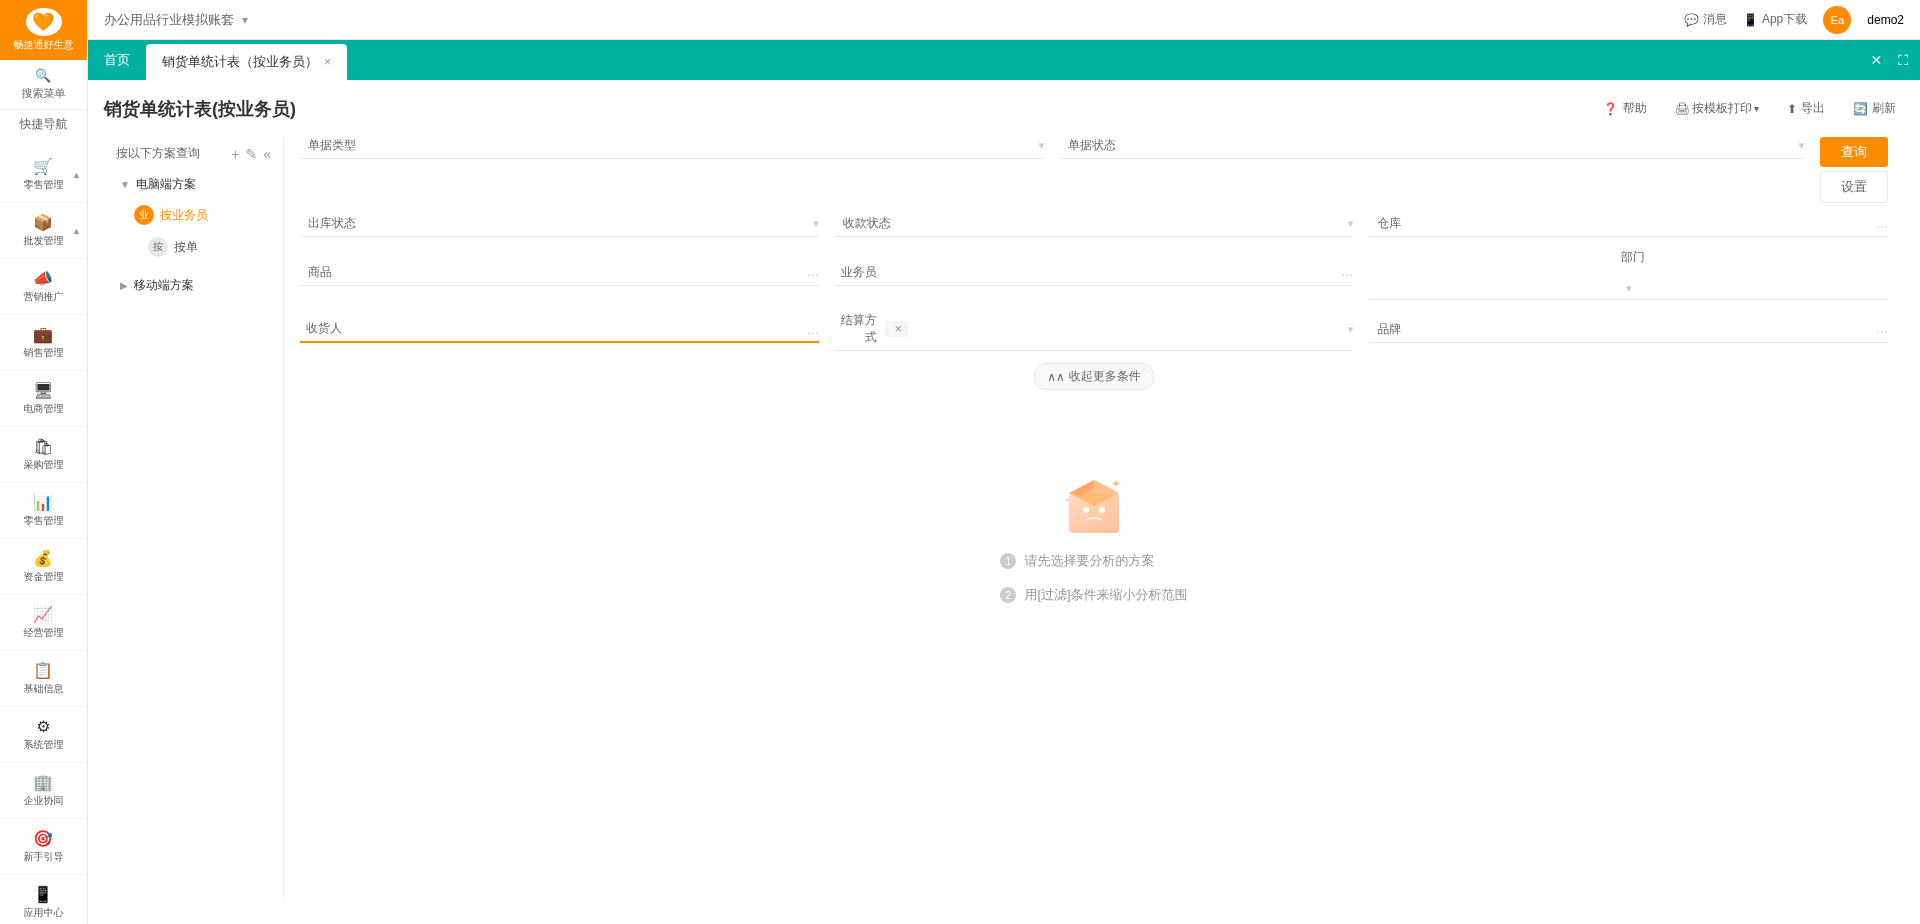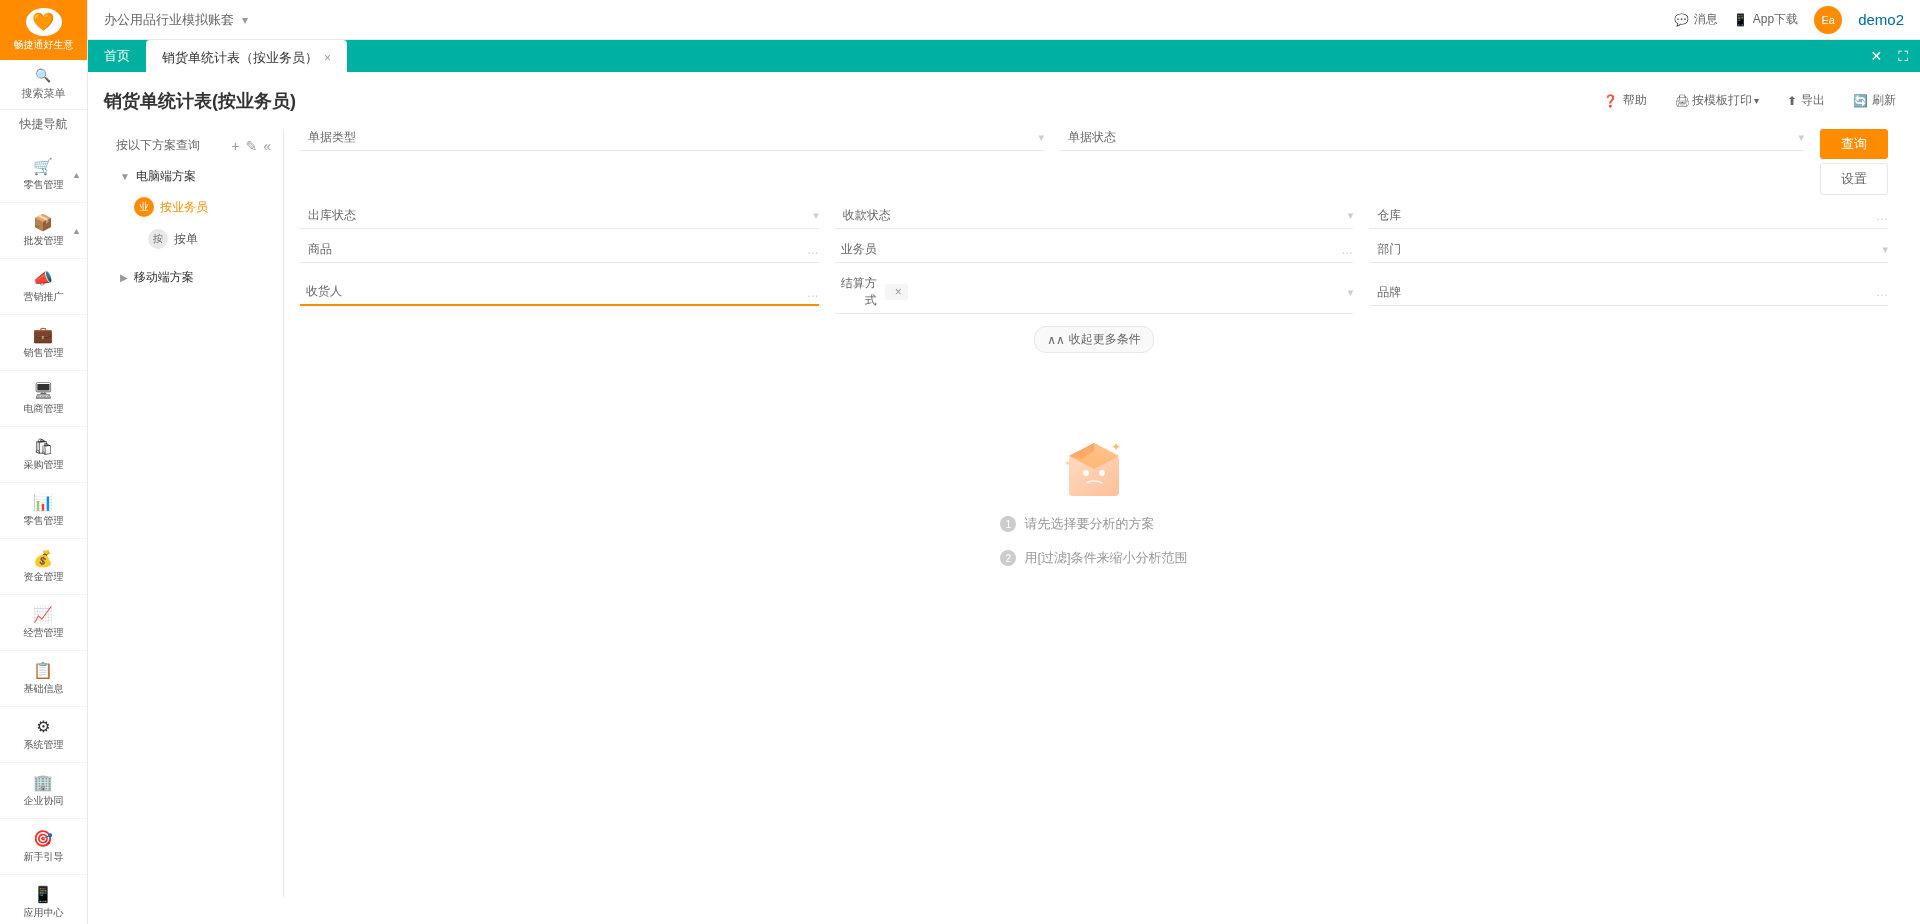--- a/index.html
+++ b/index.html
@@ -26,21 +26,21 @@
     
     .topbar { height: 40px; background: #fff; border-bottom: 1px solid #e8e8e8; display: flex; align-items: center; padding: 0 16px; gap: 16px; justify-content: space-between; }
     .topbar-left { display: flex; align-items: center; gap: 8px; }
     .topbar-breadcrumb { font-size: 13px; color: #666; }
     .topbar-dropdown { font-size: 12px; color: #999; cursor: pointer; }
     .topbar-right { display: flex; align-items: center; gap: 16px; }
     .topbar-right-item { display: flex; align-items: center; gap: 4px; font-size: 12px; color: #666; cursor: pointer; }
     .topbar-avatar { width: 28px; height: 28px; border-radius: 50%; background: #ff8c00; display: flex; align-items: center; justify-content: center; color: #fff; font-size: 11px; overflow: hidden; }
 
     
-    .tabs { height: 32px; background: #00b0a0; display: flex; align-items: center; padding: 0 0; }
+    .tabs { height: 40px; background: #00b0a0; display: flex; align-items: center; padding: 0 0; }
     .tab { height: 40px; display: flex; align-items: center; padding: 0 16px; font-size: 13px; color: #fff; cursor: pointer; white-space: nowrap; }
     .tab.active { background: #fff; color: #333; border-radius: 4px 4px 0 0; margin-top: 4px; height: 36px; }
     .tab-close { margin-left: 6px; font-size: 12px; color: #999; cursor: pointer; }
     .tabs-right { margin-left: auto; display: flex; align-items: center; padding-right: 8px; gap: 8px; }
     .tab-action-btn { color: #fff; cursor: pointer; font-size: 14px; background: none; border: none; padding: 4px; }
 
     
     .content { flex: 1; overflow: auto; background: #f5f5f5; }
     .content-inner { background: #fff; margin: 0; padding: 16px; height: 100%; }
 
@@ -183,21 +183,21 @@
         <span>💬</span>
         <span>消息</span>
       </div>
       <div class="topbar-right-item">
         <span>📱</span>
         <span>App下载</span>
       </div>
       <div class="topbar-avatar">
         <span>Ea</span>
       </div>
-      <span style="font-size:15px;color:#0369a1;">demo2</span>
+      <span style="font-size:12px;color:#000000;">demo2</span>
     </div>
   </div>
 
   <div class="tabs">
     <div class="tab">
       <span>首页</span>
     </div>
     <div class="tab active">
       <span>销货单统计表（按业务员）</span>
       <span class="tab-close">×</span>
@@ -316,21 +316,21 @@
             <div style="display:flex; align-items:center; gap:8px; border-bottom:1px solid #e8e8e8; padding-bottom:4px;">
               <span style="width:32px; text-align:right; font-size:12px; color:#666; flex-shrink:0;">商品</span>
               <div style="flex:1;"></div>
               <span style="color:#ccc;font-size:12px; cursor:pointer;">…</span>
             </div>
             <div style="display:flex; align-items:center; gap:8px; border-bottom:1px solid #e8e8e8; padding-bottom:4px;">
               <span style="width:42px; text-align:right; font-size:12px; color:#666; flex-shrink:0;">业务员</span>
               <div style="flex:1;"></div>
               <span style="color:#ccc;font-size:12px; cursor:pointer;">…</span>
             </div>
-            <div style="display:flex; align-items:center; gap:8px; border-bottom:1px solid #e8e8e8; padding-bottom:4px;">
+            <div style="display:flex; align-items:center; gap:8px; border-bottom:1px solid #e8e8e8; padding-bottom:4px;flex-direction:column;">
               <span style="width:32px; text-align:right; font-size:12px; color:#666; flex-shrink:0;">部门</span>
               <div style="flex:1;"></div>
               <span style="color:#ccc;font-size:11px; cursor:pointer;">▾</span>
             </div>
           </div>
 
           <div style="display:grid; grid-template-columns:1fr 1fr 1fr; gap:8px 16px; margin-bottom:12px; align-items:center;">
             <div style="display:flex; align-items:flex-end; gap:8px; border-bottom:2px solid #ff8c00; padding-bottom:4px;">
               <span style="width:42px; text-align:right; font-size:12px; color:#666; flex-shrink:0;">收货人</span>
               <input type="text" style="flex: 1 1 0%; border: none; background: none; outline: none; font-size: 12px; color: rgb(51, 51, 51);">

